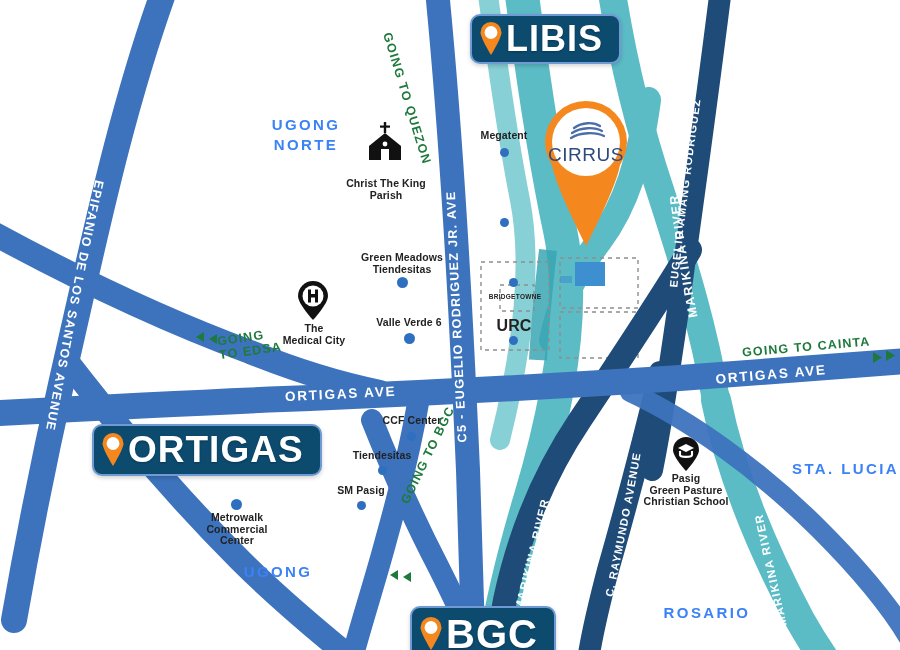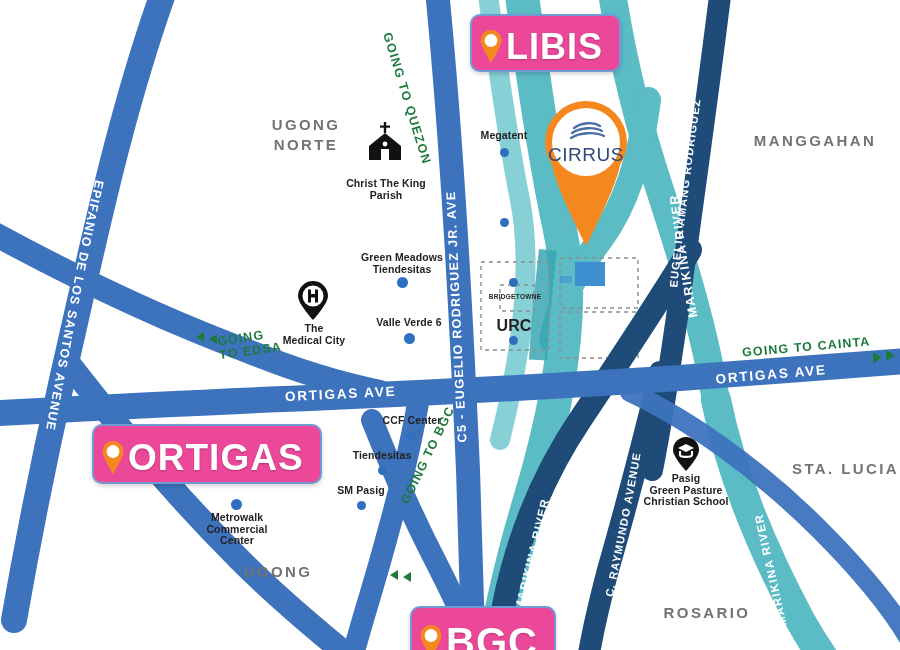--- a/index.html
+++ b/index.html
@@ -7,40 +7,40 @@
   body{font-family:"Liberation Sans", sans-serif;}
   #map-root{
     position:relative;width:900px;height:650px;overflow:hidden;
     background:#ffffff;
   }
   #map-svg{position:absolute;inset:0;width:900px;height:650px;display:block;}
 
   
   .lbl{position:absolute;white-space:nowrap;}
   .district{
-    color:#737373;font-weight:700;letter-spacing:2.4px;
+    color:#3b82f6;font-weight:700;letter-spacing:2.4px;
     font-size:15px;text-align:center;line-height:20px;
   }
   .poi{
     color:#222;font-size:10.5px;font-weight:700;text-align:center;
     line-height:11.5px;letter-spacing:0.1px;
   }
   .poi-sm{font-size:9.5px;line-height:10.5px;}
   .dot{
     position:absolute;width:11px;height:11px;border-radius:50%;
     background:#2f6fc0;
   }
   .dot.sm{width:9px;height:9px;}
 
   
   .chip{
     position:absolute;display:flex;align-items:center;
-    background:#ec4899;border:2px solid #6f9ad4;border-radius:10px;
+    background:#0c4a6e;border:2px solid #6f9ad4;border-radius:10px;
     box-shadow:0 2px 4px rgba(0,0,0,.18);
-    padding:12px 16px 4px 6px;
+    padding:4px 16px 4px 6px;
   }
   .chip .chip-label{
     color:#fff;font-weight:700;letter-spacing:1px;
     text-shadow:0 1px 2px rgba(0,0,0,.25);
   }
   .chip-pin{width:26px;height:34px;flex:0 0 auto;margin-right:2px;}
 
   
   #cirrus-marker{position:absolute;left:538px;top:98px;width:96px;height:150px;}
   #cirrus-marker .cirrus-text{
@@ -188,21 +188,20 @@
       <g>
         <text x="0" y="0" transform="translate(383,34) rotate(73)" font-family="Liberation Sans, sans-serif" font-size="12.5" font-weight="bold" fill="#1e7a3c" letter-spacing="1.2">GOING TO QUEZON</text>
       </g>
     </g>
   </svg>
 
   <div class="lbl district" style="left:246px;top:115px;width:120px;">
     <div>UGONG</div>
     <div>NORTE</div>
   </div>
-  <div class="lbl district" style="left:740px;top:131px;width:150px;">MANGGAHAN</div>
   <div class="lbl district" style="left:223px;top:562px;width:110px;">UGONG</div>
   <div class="lbl district" style="left:792px;top:459px;width:120px;text-align:left;">STA. LUCIA</div>
   <div class="lbl district" style="left:652px;top:603px;width:110px;">ROSARIO</div>
 
   <div class="lbl poi" style="left:466px;top:130px;width:76px;">Megatent</div>
   <div class="dot sm" style="left:500px;top:148px;"></div>
 
   <div class="dot sm" style="left:500px;top:218px;"></div>
 
   <div class="lbl poi" style="left:336px;top:178px;width:100px;">

